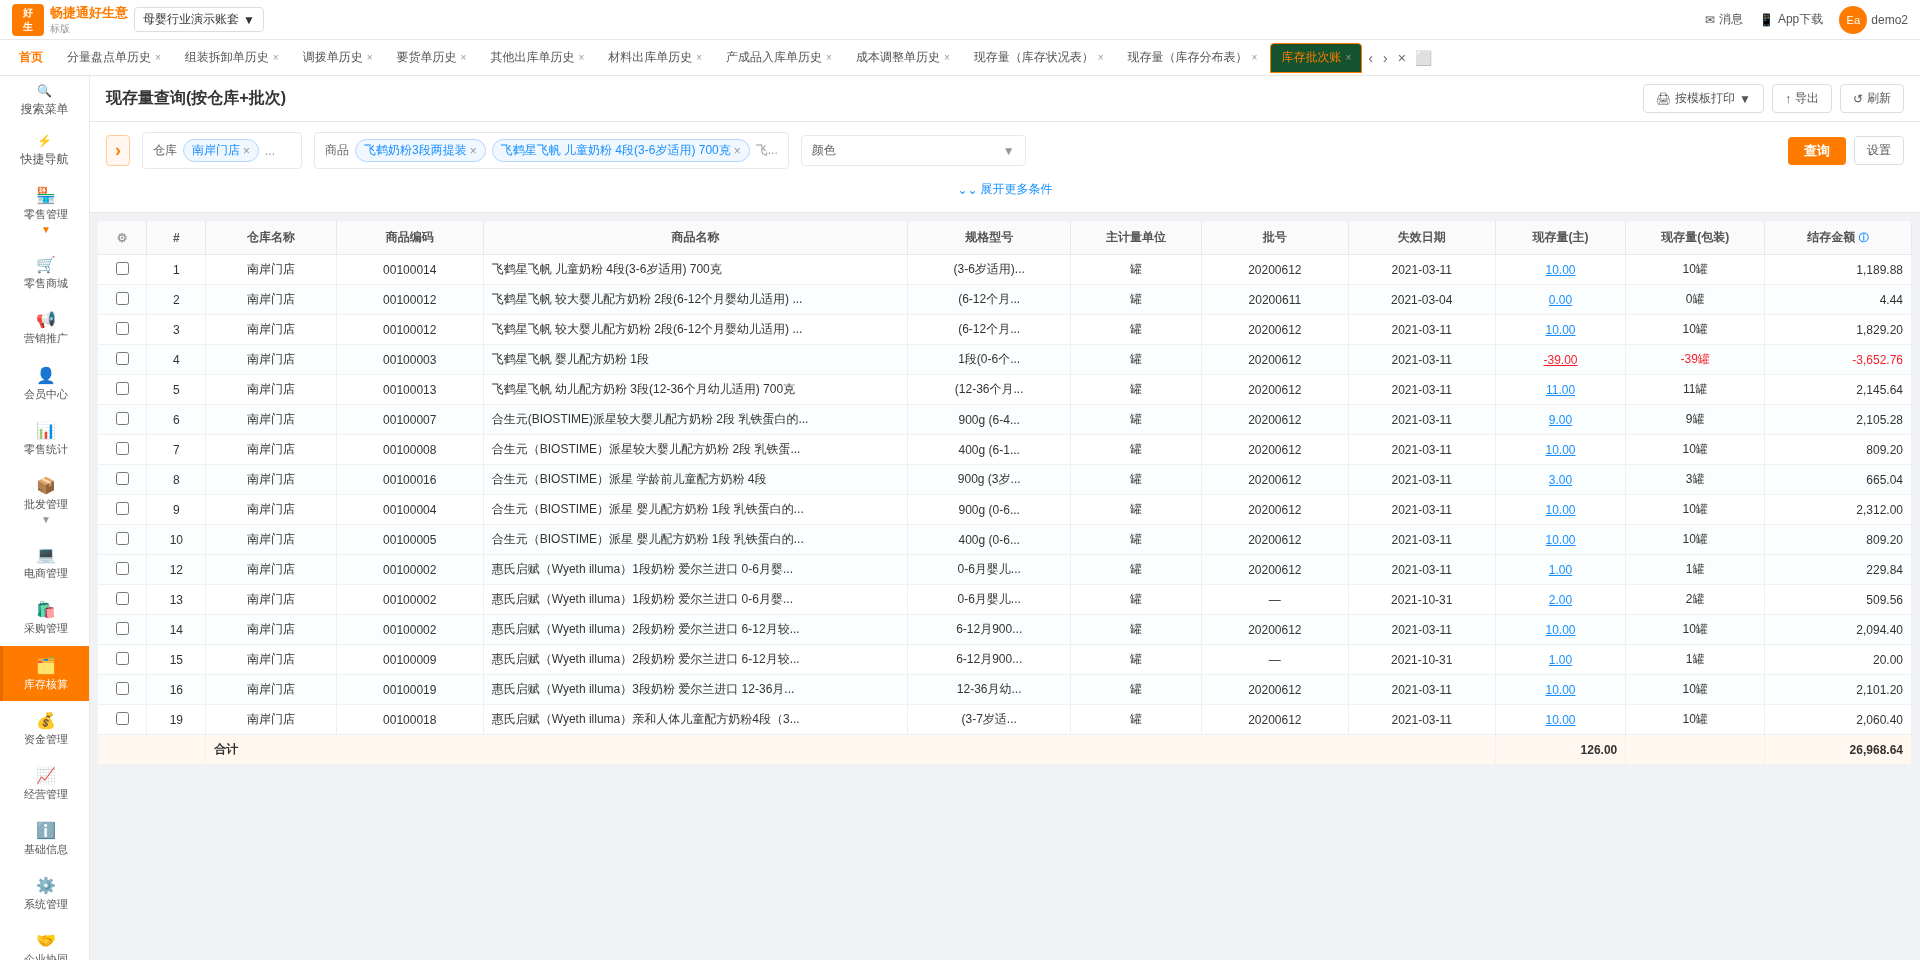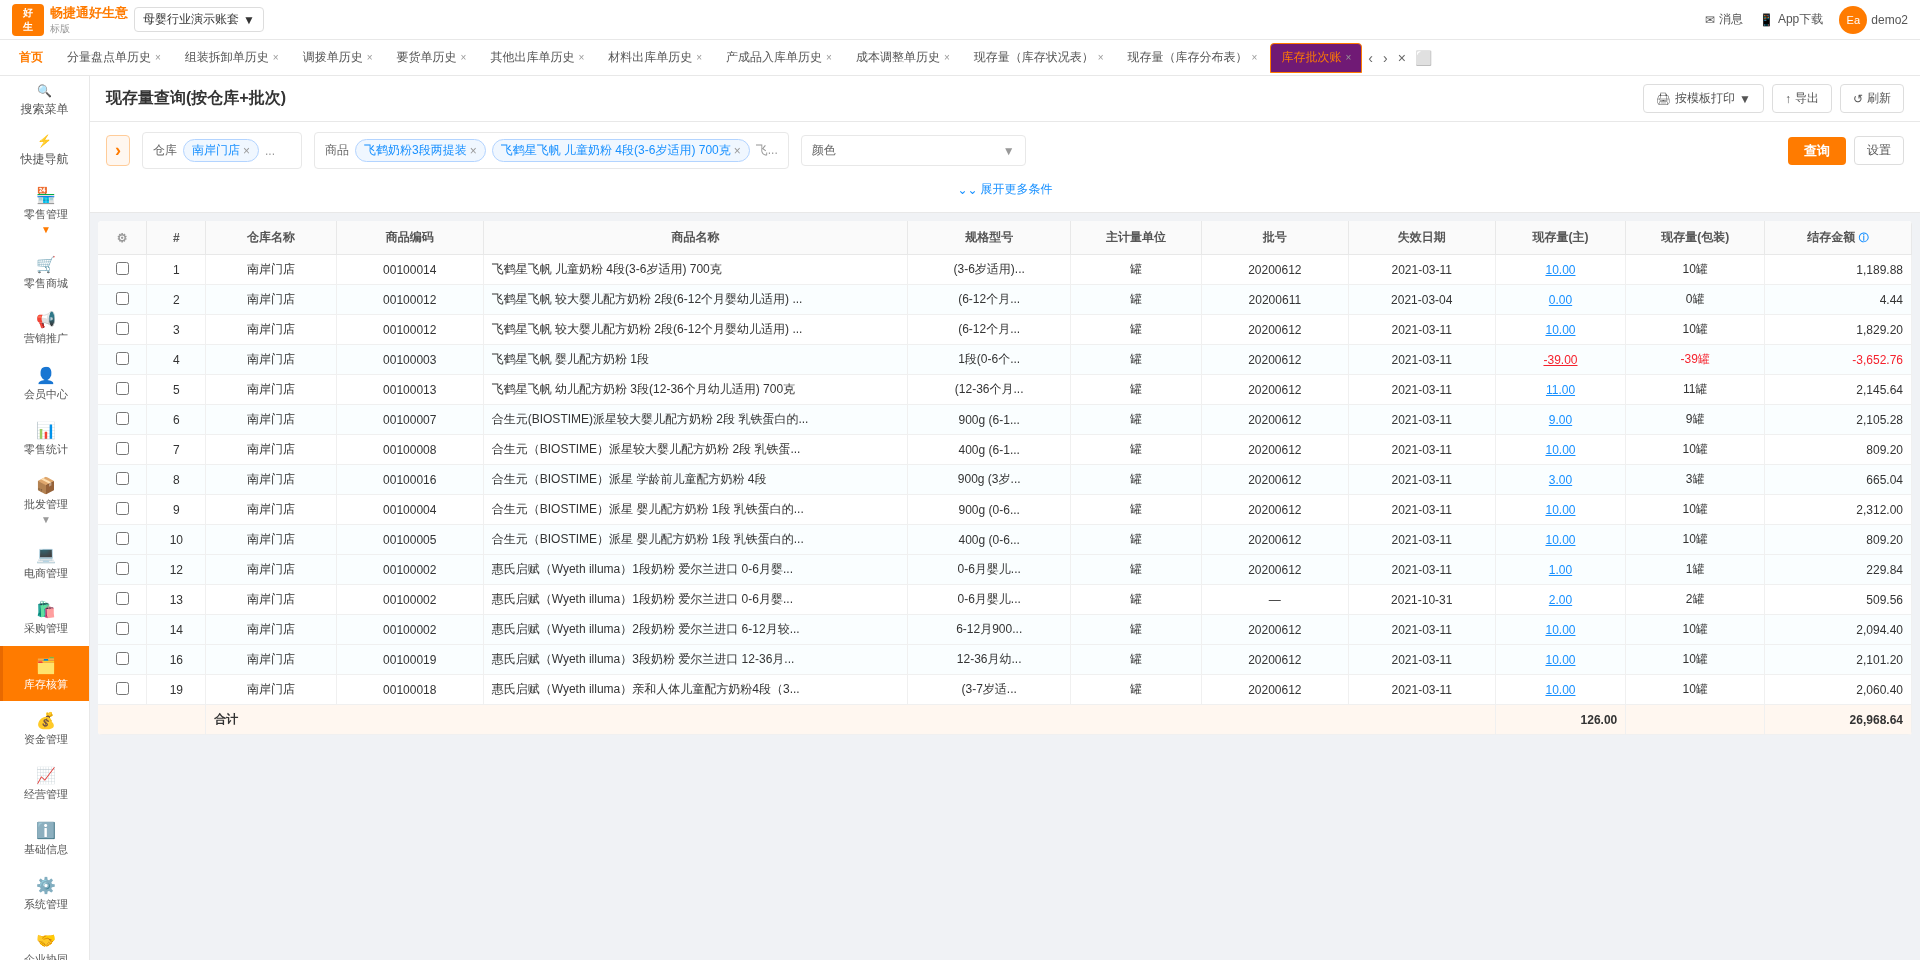--- a/index.html
+++ b/index.html
@@ -10,21 +10,21 @@
     .logo-area { display: flex; align-items: center; gap: 6px; }
     .logo-icon { width: 32px; height: 32px; background: #ff7b00; border-radius: 4px; display: flex; align-items: center; justify-content: center; color: white; font-size: 10px; font-weight: bold; }
     .top-right { display: flex; align-items: center; gap: 16px; color: #555; }
     .top-right-item { display: flex; align-items: center; gap: 4px; cursor: pointer; }
     .user-avatar { width: 28px; height: 28px; border-radius: 50%; background: #ff7b00; display: flex; align-items: center; justify-content: center; color: white; font-size: 11px; }
     .dropdown-selector { display: flex; align-items: center; gap: 4px; font-size: 12px; color: #333; border: 1px solid #ddd; padding: 3px 8px; border-radius: 4px; cursor: pointer; }
 
     
     .tab-bar { height: 36px; background: #fff; display: flex; align-items: center; padding: 0 8px; border-bottom: 1px solid #e8e8e8; flex-shrink: 0; gap: 2px; overflow: hidden; }
     .tab { display: flex; align-items: center; gap: 4px; padding: 4px 10px; border-radius: 4px 4px 0 0; cursor: pointer; font-size: 12px; color: #555; border: 1px solid transparent; white-space: nowrap; height: 30px; }
-    .tab.active { background: #701a75; border-color: #ff7b00; color: #ff7b00; }
+    .tab.active { background: #14532d; border-color: #ff7b00; color: #ff7b00; }
     .tab .close-icon { color: #999; font-size: 10px; cursor: pointer; }
     .tab.home { color: #ff7b00; font-weight: bold; }
     .tab-nav-btn { background: none; border: none; cursor: pointer; padding: 0 4px; font-size: 14px; color: #666; }
 
     
     .main-layout { display: flex; flex: 1; overflow: hidden; }
 
     
     .sidebar { width: 90px; background: #fff; border-right: 1px solid #e8e8e8; display: flex; flex-direction: column; flex-shrink: 0; overflow-y: auto; }
     .sidebar-item { display: flex; flex-direction: column; align-items: center; padding: 10px 4px; cursor: pointer; color: #555; gap: 3px; border-left: 3px solid transparent; }
@@ -377,21 +377,21 @@
       <td class="text-right">2,145.64</td>
     </tr>
             <tr class="row-even">
       <td class="checkbox-cell">
         <input type="checkbox" style="cursor: pointer;">
       </td>
       <td>6</td>
       <td>南岸门店</td>
       <td>00100007</td>
       <td class="text-left" style="max-width:260px;overflow:hidden;text-overflow:ellipsis;white-space:nowrap;">合生元(BIOSTIME)派星较大婴儿配方奶粉 2段 乳铁蛋白的...</td>
-      <td>900g (6-1...</td>
+      <td>900g (6-4...</td>
       <td>罐</td>
       <td>20200612</td>
       <td>2021-03-11</td>
       <td class="link-blue">9.00</td>
       <td class="">9罐</td>
       <td class="text-right">2,105.28</td>
     </tr>
             <tr class="row-odd">
       <td class="checkbox-cell">
         <input type="checkbox" style="cursor: pointer;">
@@ -496,20 +496,36 @@
       <td>南岸门店</td>
       <td>00100002</td>
       <td class="text-left" style="max-width:260px;overflow:hidden;text-overflow:ellipsis;white-space:nowrap;">惠氏启赋（Wyeth illuma）2段奶粉 爱尔兰进口 6-12月较...</td>
       <td>6-12月900...</td>
       <td>罐</td>
       <td>20200612</td>
       <td>2021-03-11</td>
       <td class="link-blue">10.00</td>
       <td class="">10罐</td>
       <td class="text-right">2,094.40</td>
+    </tr>
+            <tr class="row-odd">
+      <td class="checkbox-cell">
+        <input type="checkbox" style="cursor: pointer;">
+      </td>
+      <td>15</td>
+      <td>南岸门店</td>
+      <td>00100009</td>
+      <td class="text-left" style="max-width:260px;overflow:hidden;text-overflow:ellipsis;white-space:nowrap;">惠氏启赋（Wyeth illuma）2段奶粉 爱尔兰进口 6-12月较...</td>
+      <td>6-12月900...</td>
+      <td>罐</td>
+      <td>—</td>
+      <td>2021-10-31</td>
+      <td class="link-blue">1.00</td>
+      <td class="">1罐</td>
+      <td class="text-right">20.00</td>
     </tr>
             <tr class="row-even">
       <td class="checkbox-cell">
         <input type="checkbox" style="cursor: pointer;">
       </td>
       <td>16</td>
       <td>南岸门店</td>
       <td>00100019</td>
       <td class="text-left" style="max-width:260px;overflow:hidden;text-overflow:ellipsis;white-space:nowrap;">惠氏启赋（Wyeth illuma）3段奶粉 爱尔兰进口 12-36月...</td>
       <td>12-36月幼...</td>

